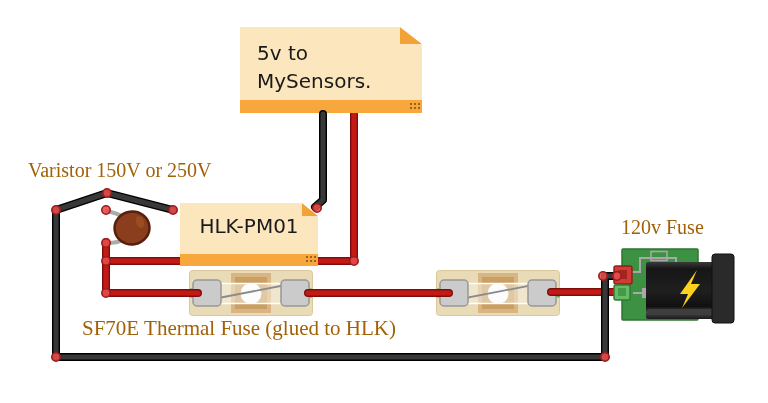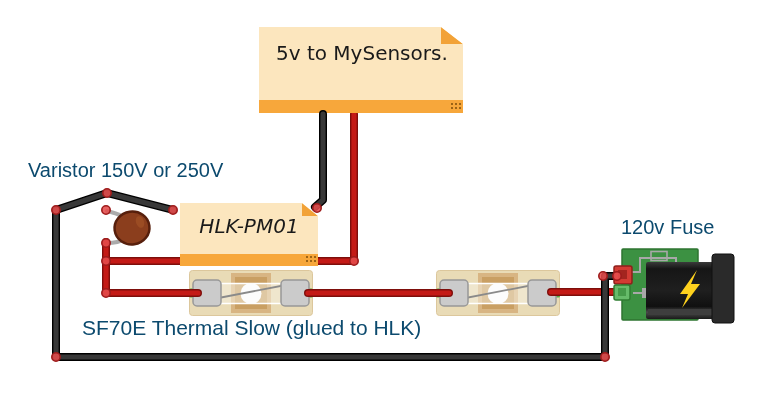--- a/index.html
+++ b/index.html
@@ -50,22 +50,22 @@
   .note{position:absolute;z-index:20;background:var(--note-body);}
   .note-bar{position:absolute;left:0;right:0;bottom:0;background:var(--note-bar);}
   .note-fold{position:absolute;top:0;right:0;background:var(--note-fold);
              clip-path:polygon(0 0,100% 100%,0 100%);}
   .note-grip{position:absolute;right:2px;bottom:2px;width:11px;height:9px;
              background-image:radial-gradient(circle,rgba(150,95,20,.95) 1px,transparent 1.4px);
              background-size:4px 4px;}
   .note-text{position:relative;color:#1A1A1A;font-family:"DejaVu Sans",sans-serif;}
 
   
-  .lbl{position:absolute;z-index:50;color:#0c4a6e;font-size:20px;white-space:nowrap;
-       font-family:Liberation Sans, sans-serif;}
+  .lbl{position:absolute;z-index:50;color:#a16207;font-size:20px;white-space:nowrap;
+       font-family:Liberation Serif, serif;}
 </style>
 </head>
 <body>
 
 <div id="canvas">
 
   <svg id="layer-under" width="768" height="403" viewBox="0 0 768 403">
     <defs>
       <linearGradient id="barrelGrad" x1="0" y1="0" x2="0" y2="1">
         <stop offset="0" stop-color="#3A3A3A"></stop>
@@ -136,32 +136,32 @@
         <polyline class="w-red-out" points="308,293 449,293"></polyline>
         <polyline class="w-red-core" points="308,293 449,293"></polyline>
       </g>
       <g>
         <polyline class="w-red-out" points="551,292 623,292"></polyline>
         <polyline class="w-red-core" points="551,292 623,292"></polyline>
       </g>
     </g>
   </svg>
 
-  <div class="note" style="left:240px;top:27px;width:204px;height:86px;
-              clip-path:polygon(0 0,calc(100% - 22px) 0,100% 17px,100% 100%,0 100%);margin-left:19px;">
+  <div class="note" style="left:240px;top:27px;width:182px;height:86px;
+              clip-path:polygon(0 0,calc(100% - 22px) 0,100% 17px,100% 100%,0 100%);">
     <div class="note-text" style="padding:12px 0 0 17px;font-size:20px;line-height:28px;">
       <div>5v to MySensors.</div>
     </div>
     <div class="note-bar" style="height:13px;"></div>
     <div class="note-fold" style="width:22px;height:17px;"></div>
     <div class="note-grip"></div>
   </div>
 
   <div class="note" style="left:180px;top:203px;width:138px;height:63px;
-              clip-path:polygon(0 0,calc(100% - 16px) 0,100% 13px,100% 100%,0 100%);font-style:italic;">
+              clip-path:polygon(0 0,calc(100% - 16px) 0,100% 13px,100% 100%,0 100%);">
     <div class="note-text" style="padding-top:11px;font-size:20px;text-align:center;">HLK-PM01</div>
     <div class="note-bar" style="height:12px;"></div>
     <div class="note-fold" style="width:16px;height:13px;"></div>
     <div class="note-grip"></div>
   </div>
 
   <svg id="layer-over" width="768" height="403" viewBox="0 0 768 403">
     <g>
       <g>
         <polyline class="w-blk-out" points="56,210 107,193 173,210"></polyline>
@@ -196,15 +196,15 @@
       <circle class="dot" cx="354" cy="261" r="4.2"></circle>
       <circle class="dot" cx="56" cy="357" r="4.2"></circle>
       <circle class="dot" cx="605" cy="357" r="4.2"></circle>
       <circle class="dot" cx="603" cy="276" r="4.2"></circle>
       <circle class="dot" cx="617" cy="276" r="4.2"></circle>
     </g>
   </svg>
 
   <div class="lbl" style="left:28px;top:159px;">Varistor 150V or 250V</div>
   <div class="lbl" style="left:621px;top:216px;">120v Fuse</div>
-  <div class="lbl" style="left:82px;top:316px;font-size:21px;">SF70E Thermal Slow (glued to HLK)</div>
+  <div class="lbl" style="left:82px;top:316px;font-size:21px;">SF70E Thermal Fuse (glued to HLK)</div>
 
 </div>
 
 </body></html>

